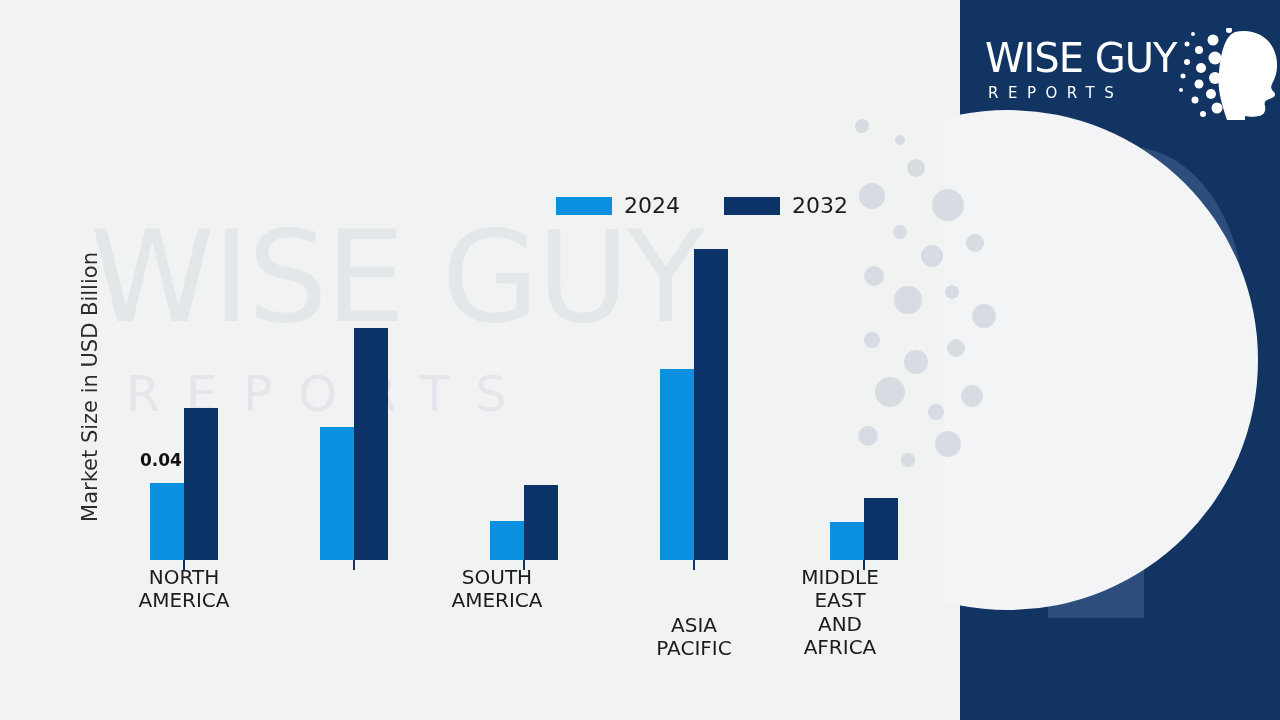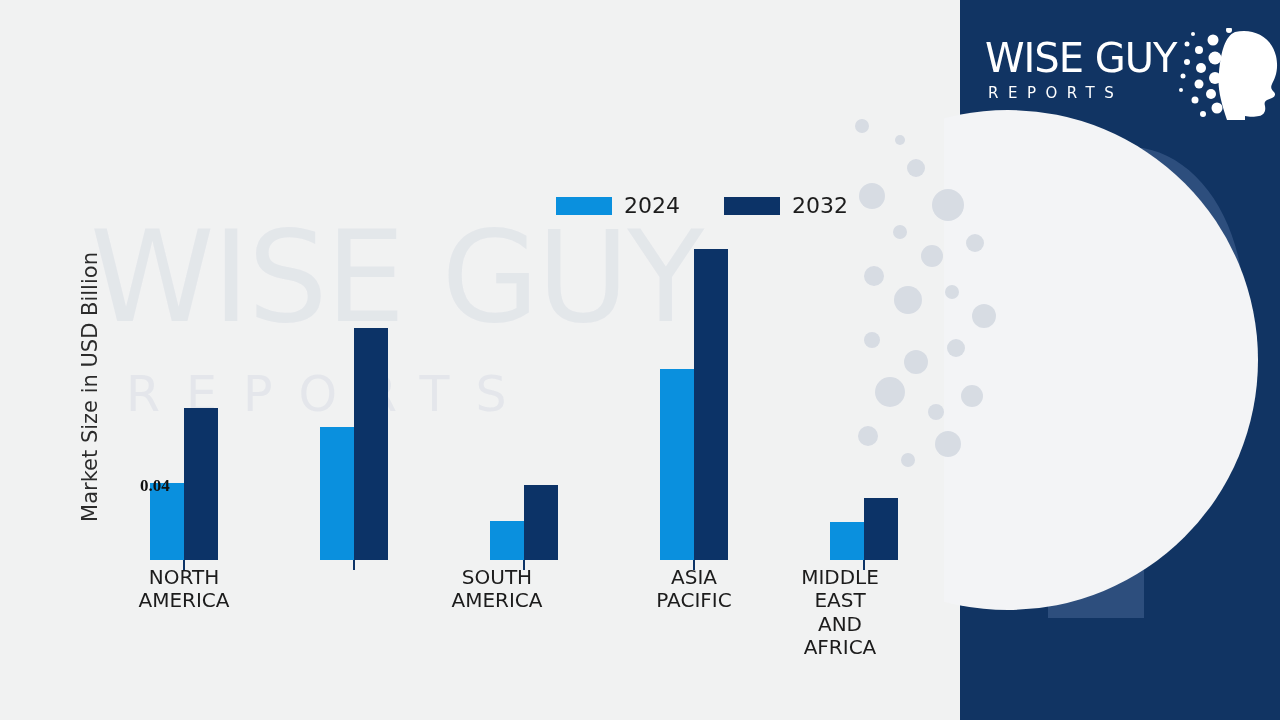--- a/index.html
+++ b/index.html
@@ -263,38 +263,38 @@
       <span class="legend-text">2032</span>
     </div>
   </div>
 
   <div class="plot">
     <div class="axis-baseline"></div>
 
     <div class="bar s2024" style="left:150px;width:34px;height:77px;"></div>
     <div class="bar s2032" style="left:184px;width:34px;height:152px;"></div>
     <div class="tick" style="left:183px;"></div>
-    <div class="bar-label" style="left:140px;top:476px;font-family:Liberation Serif, serif;">0.04</div>
+    <div class="bar-label" style="left:140px;top:450px;">0.04</div>
     <div class="cat-label" style="left:104px;width:160px;">NORTH
 AMERICA</div>
 
     <div class="bar s2024" style="left:320px;width:34px;height:133px;"></div>
     <div class="bar s2032" style="left:354px;width:34px;height:232px;"></div>
     <div class="tick" style="left:353px;"></div>
 
     <div class="bar s2024" style="left:490px;width:34px;height:39px;"></div>
     <div class="bar s2032" style="left:524px;width:34px;height:75px;"></div>
     <div class="tick" style="left:523px;"></div>
     <div class="cat-label" style="left:417px;width:160px;">SOUTH
 AMERICA</div>
 
     <div class="bar s2024" style="left:660px;width:34px;height:191px;"></div>
     <div class="bar s2032" style="left:694px;width:34px;height:311px;"></div>
     <div class="tick" style="left:693px;"></div>
-    <div class="cat-label" style="left:614px;width:160px;">ASIA
+    <div class="cat-label" style="left:614px;width:160px;margin-top:48px;">ASIA
 PACIFIC</div>
 
     <div class="bar s2024" style="left:830px;width:34px;height:38px;"></div>
     <div class="bar s2032" style="left:864px;width:34px;height:62px;"></div>
     <div class="tick" style="left:863px;"></div>
     <div class="cat-label" style="left:760px;width:160px;">MIDDLE
 EAST
 AND
 AFRICA</div>
   </div>

